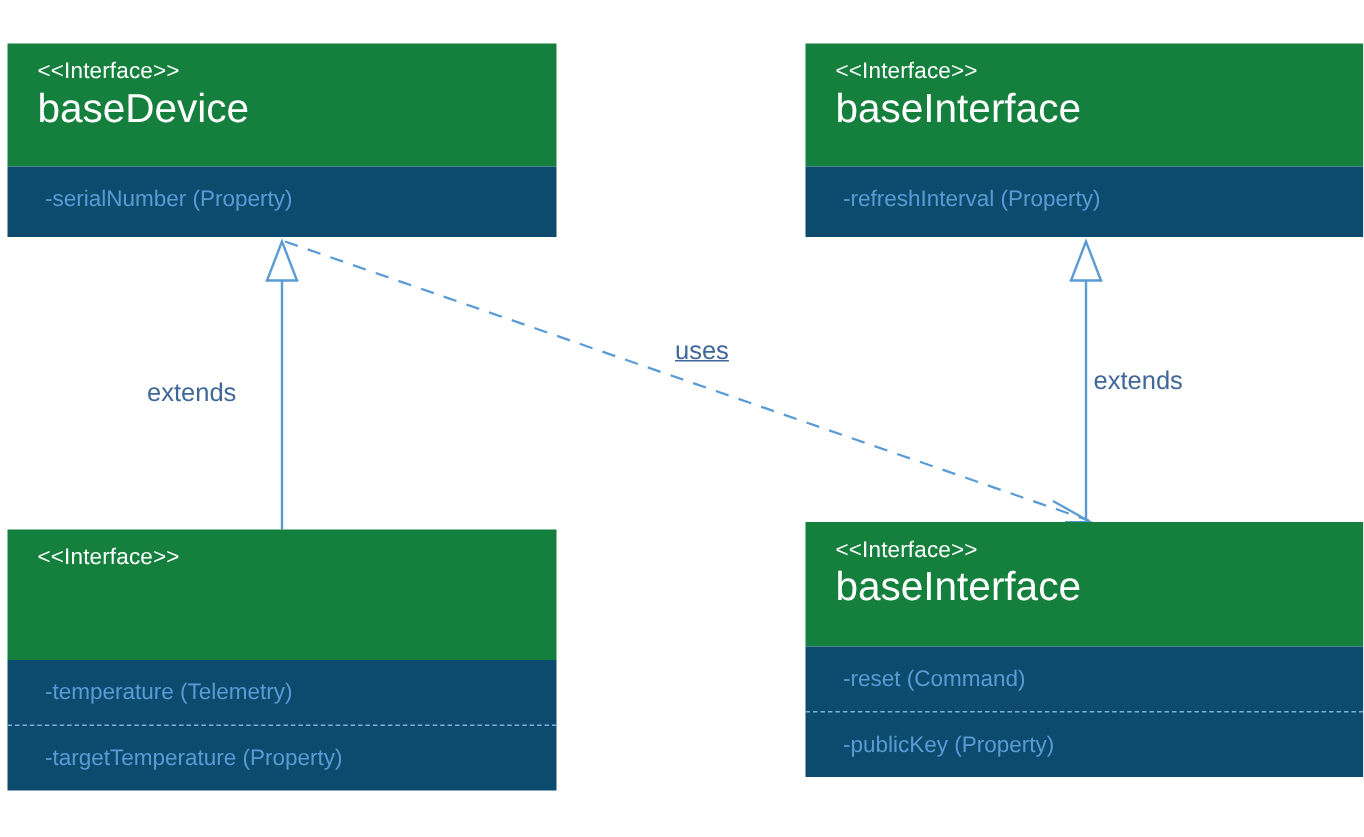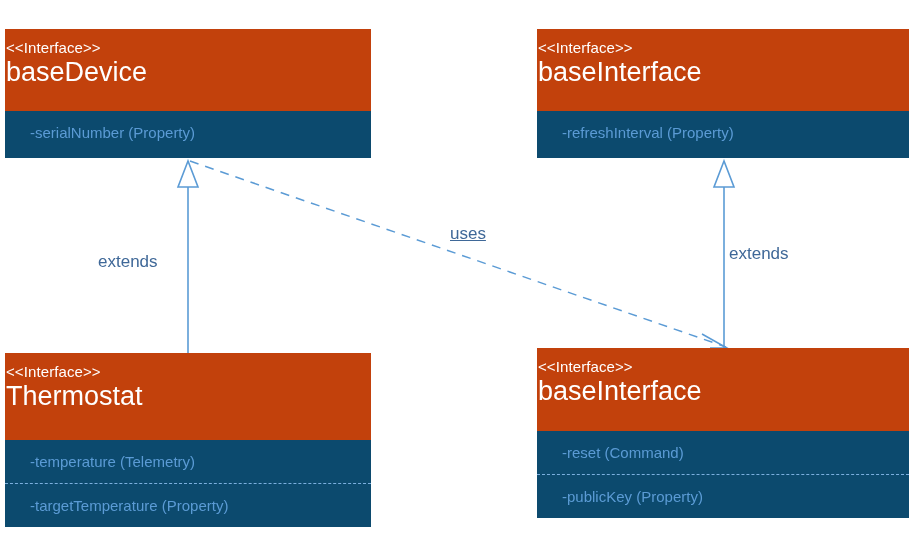--- a/index.html
+++ b/index.html
@@ -24,24 +24,24 @@
     width: 909px;
     height: 558px;
     pointer-events: none;
   }
 
   .uml-class {
     position: absolute;
     box-sizing: border-box;
   }
   .uml-header {
-    background: #c2410c;
+    background: #15803d;
     color: #ffffff;
     box-sizing: border-box;
-    padding: 9px 11px 10px 1px;
+    padding: 9px 11px 10px 20px;
   }
   .stereotype {
     font-size: 15px;
     line-height: 19px;
     color: #ffffff;
     letter-spacing: 0.1px;
     white-space: nowrap;
   }
   .class-name {
     font-size: 27px;
@@ -134,21 +134,20 @@
       <div class="class-name">baseInterface</div>
     </div>
     <div class="uml-body">
       <div class="member">-refreshInterval (Property)</div>
     </div>
   </div>
 
   <div class="uml-class" id="cls-thermostat">
     <div class="uml-header">
       <div class="stereotype">&lt;&lt;Interface&gt;&gt;</div>
-      <div class="class-name">Thermostat</div>
     </div>
     <div class="uml-body">
       <div class="member">-temperature (Telemetry)</div>
       <div class="member">-targetTemperature (Property)</div>
     </div>
   </div>
 
   <div class="uml-class" id="cls-basecomponent">
     <div class="uml-header">
       <div class="stereotype">&lt;&lt;Interface&gt;&gt;</div>

